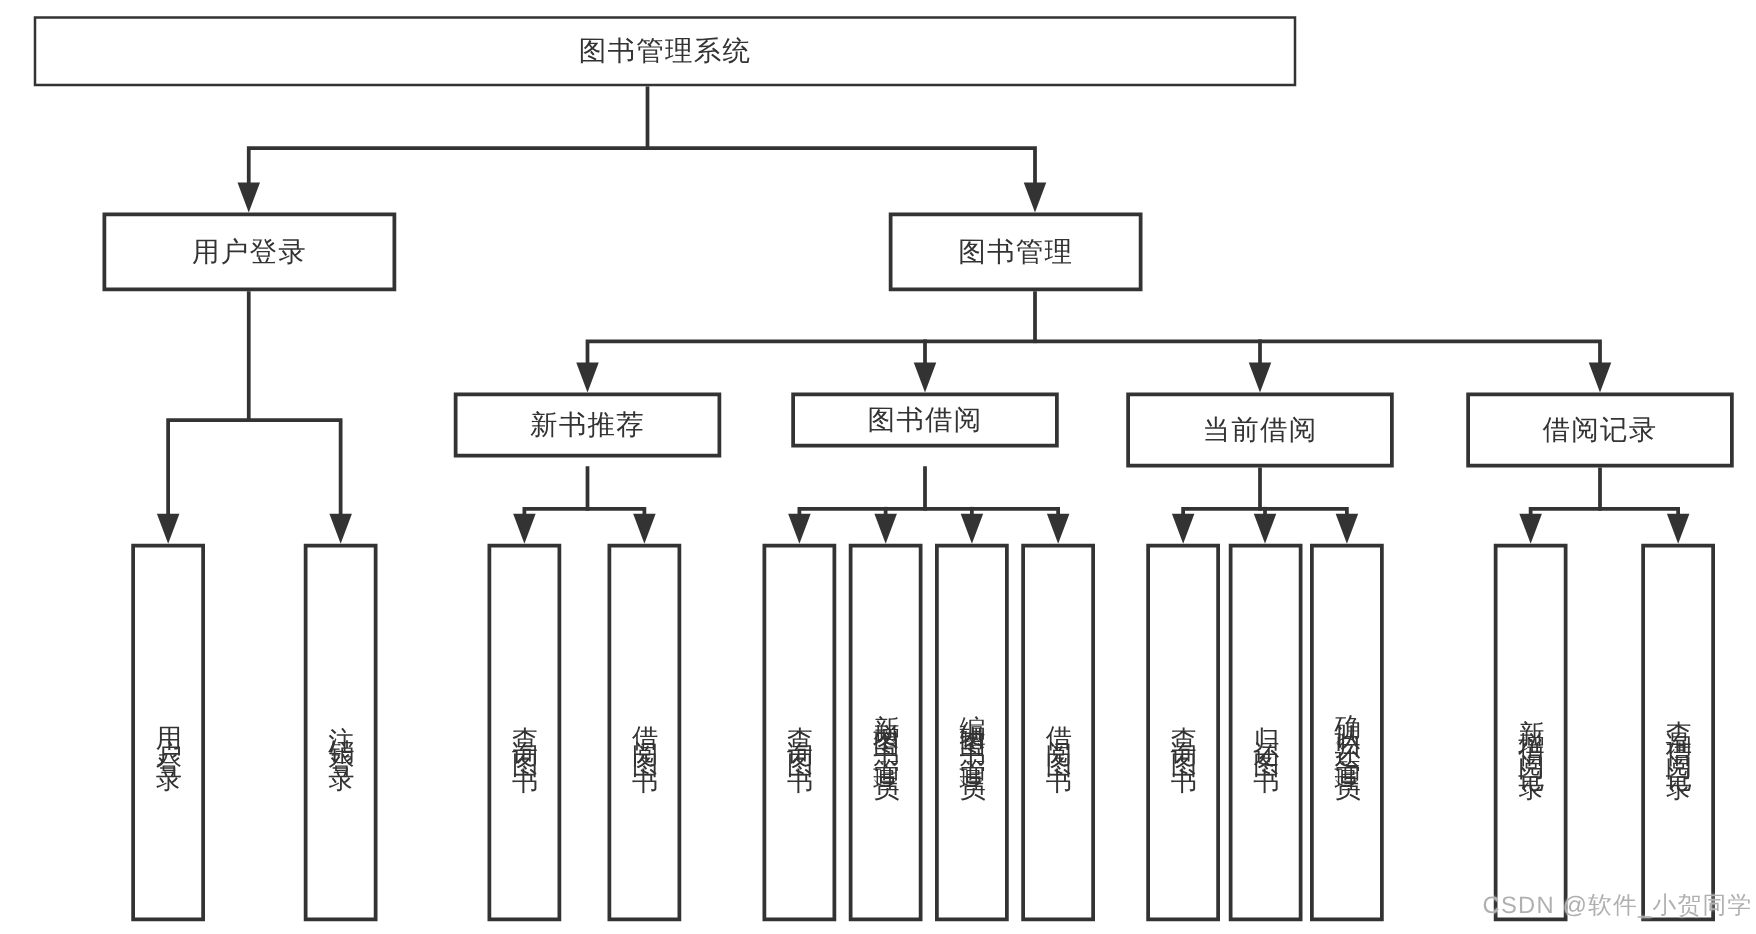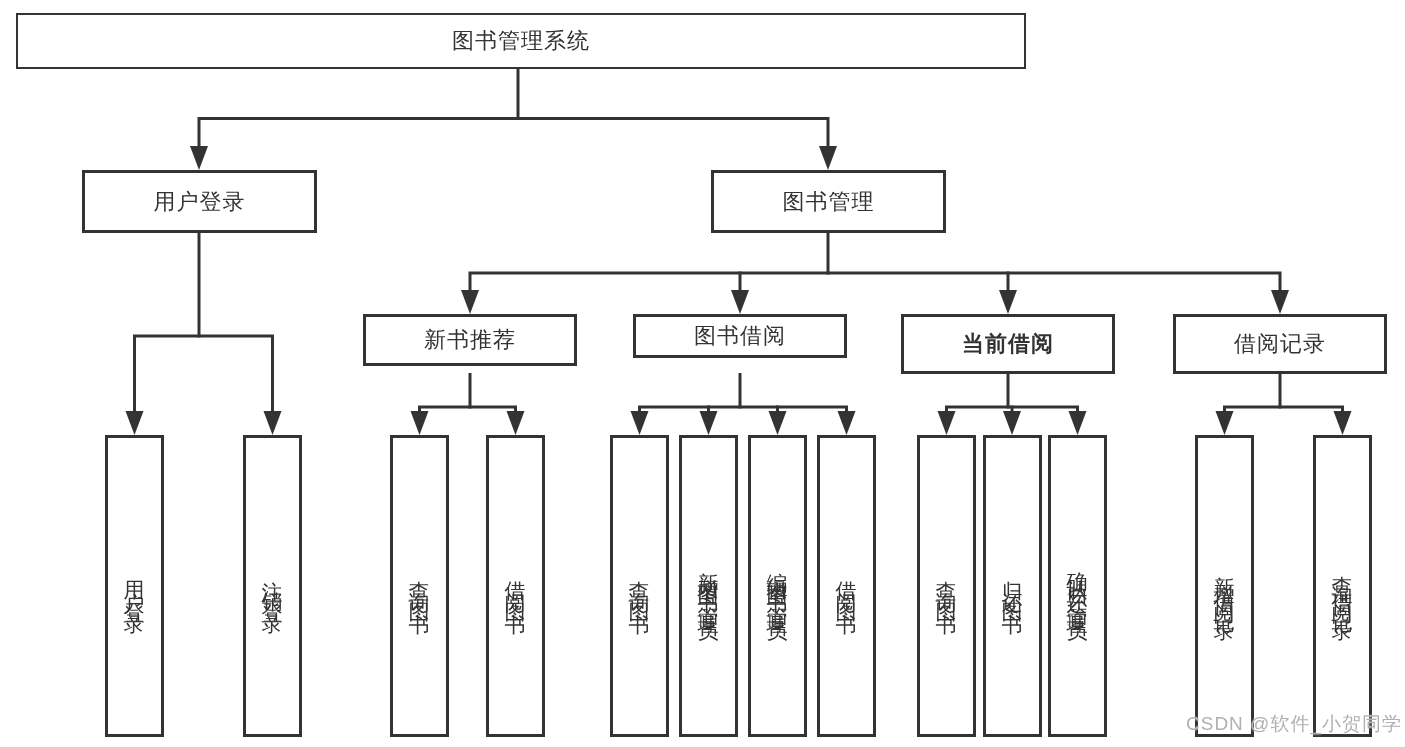--- a/index.html
+++ b/index.html
@@ -80,38 +80,38 @@
       <polygon points="768.5,411 786.5,411 777.5,435"></polygon>
       <polygon points="837.5,411 855.5,411 846.5,435"></polygon>
       <polygon points="937.5,411 955.5,411 946.5,435"></polygon>
       <polygon points="1003,411 1021,411 1012,435"></polygon>
       <polygon points="1068.5,411 1086.5,411 1077.5,435"></polygon>
       <polygon points="1215.5,411 1233.5,411 1224.5,435"></polygon>
       <polygon points="1333.5,411 1351.5,411 1342.5,435"></polygon>
     </g>
   </svg>
 
-  <div class="box root" style="left:16px;top:13px;width:1010px;height:56px;">
+  <div class="box root" style="left:27px;top:13px;width:1010px;height:56px;">
     <span class="hlabel">图书管理系统</span>
   </div>
 
   <div class="box" style="left:82px;top:170px;width:235px;height:63px;">
     <span class="hlabel">用户登录</span>
   </div>
-  <div class="box" style="left:711px;top:170px;width:235px;height:63px;">
+  <div class="box" style="left:711px;top:170px;width:203px;height:63px;">
     <span class="hlabel">图书管理</span>
   </div>
 
   <div class="box" style="left:363px;top:314px;width:214px;height:52px;">
     <span class="hlabel">新书推荐</span>
   </div>
   <div class="box" style="left:633px;top:314px;width:214px;height:44px;">
     <span class="hlabel">图书借阅</span>
   </div>
-  <div class="box" style="left:901px;top:314px;width:214px;height:60px;font-weight:bold;">
+  <div class="box" style="left:901px;top:314px;width:214px;height:60px;">
     <span class="hlabel">当前借阅</span>
   </div>
   <div class="box" style="left:1173px;top:314px;width:214px;height:60px;">
     <span class="hlabel">借阅记录</span>
   </div>
 
   <div class="box" style="left:105px;top:435px;width:59px;height:302px;">
     <span class="vlabel v4">用户登录</span>
   </div>
   <div class="box" style="left:243px;top:435px;width:59px;height:302px;">

